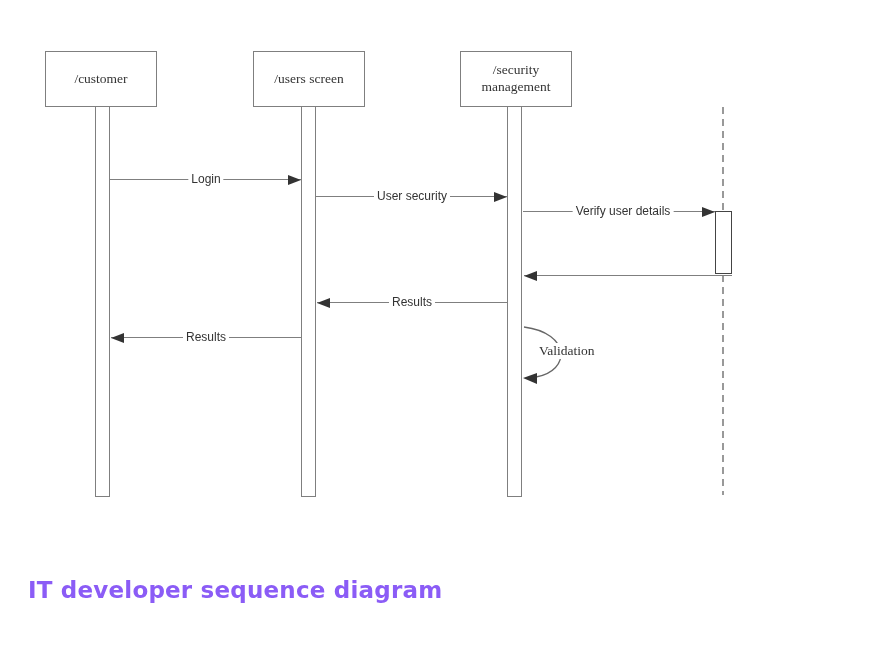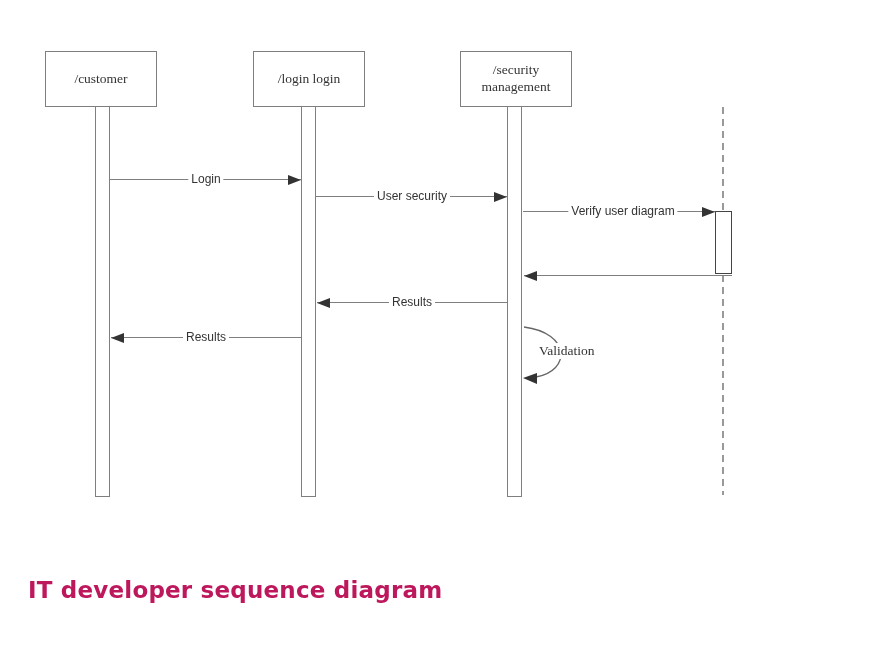--- a/index.html
+++ b/index.html
@@ -102,34 +102,34 @@
     white-space: nowrap;
   }
   
   .diagram-title {
     position: absolute;
     left: 28px; top: 577px;
     margin: 0;
     font-family: "DejaVu Sans", "Liberation Sans", sans-serif;
     font-weight: bold;
     font-size: 23px;
-    color: #be185d;
+    color: #8b5cf6;
     letter-spacing: 0.2px;
   }
 </style>
 </head>
 <body>
 
 <div class="canvas">
 
   <div class="actor actor-customer">
     <span>/customer</span>
   </div>
   <div class="actor actor-login">
-    <span>/login login</span>
+    <span>/users screen</span>
   </div>
   <div class="actor actor-security">
     <span>/security management</span>
   </div>
 
   <div class="activation act-customer"></div>
   <div class="activation act-login"></div>
   <div class="activation act-security"></div>
   <div class="lifeline-dashed"></div>
   <div class="small-activation"></div>
@@ -137,21 +137,21 @@
   <div class="msg-line" style="left:110px; top:179px; width:191px;"></div>
   <div class="arrow-right" style="left:288px; top:174.5px;"></div>
   <span class="msg-label" style="left:206px; top:179px;">Login</span>
 
   <div class="msg-line" style="left:316px; top:196px; width:191px;"></div>
   <div class="arrow-right" style="left:494px; top:191.5px;"></div>
   <span class="msg-label" style="left:412px; top:196px;">User security</span>
 
   <div class="msg-line" style="left:523px; top:211px; width:192px;"></div>
   <div class="arrow-right" style="left:702px; top:206.5px;"></div>
-  <span class="msg-label" style="left:623px; top:211px;">Verify user diagram</span>
+  <span class="msg-label" style="left:623px; top:211px;">Verify user details</span>
 
   <div class="msg-line" style="left:524px; top:275px; width:208px;"></div>
   <div class="arrow-left" style="left:524px; top:270.5px;"></div>
 
   <div class="msg-line" style="left:317px; top:302px; width:190px;"></div>
   <div class="arrow-left" style="left:317px; top:297.5px;"></div>
   <span class="msg-label" style="left:412px; top:302px;">Results</span>
 
   <div class="msg-line" style="left:111px; top:337px; width:190px;"></div>
   <div class="arrow-left" style="left:111px; top:332.5px;"></div>

